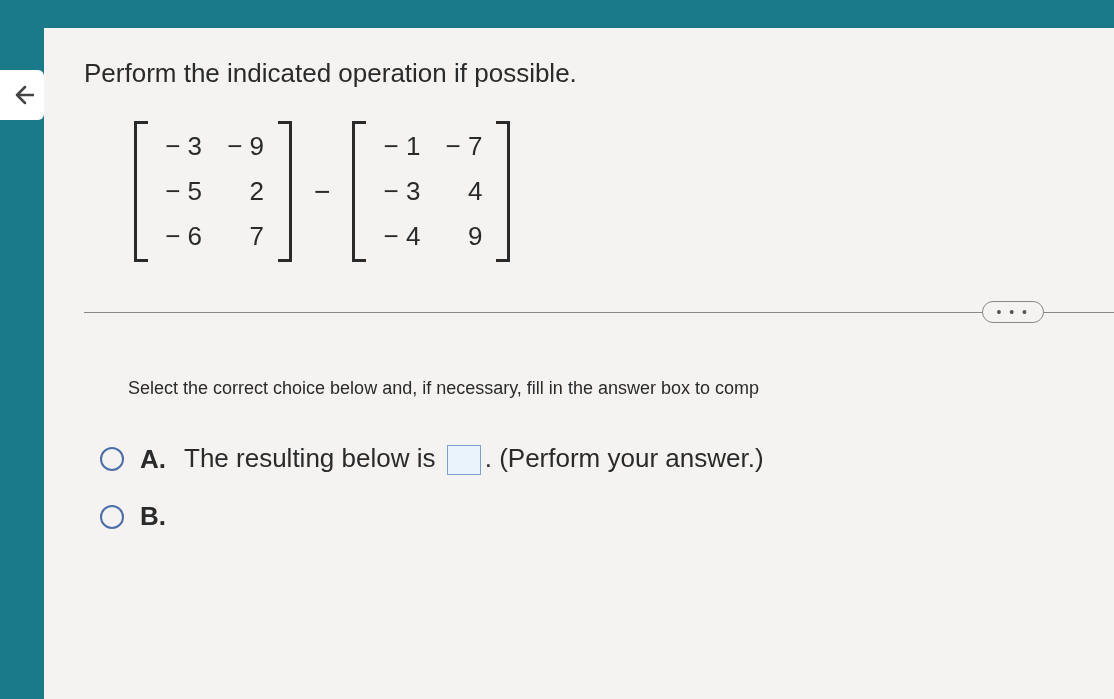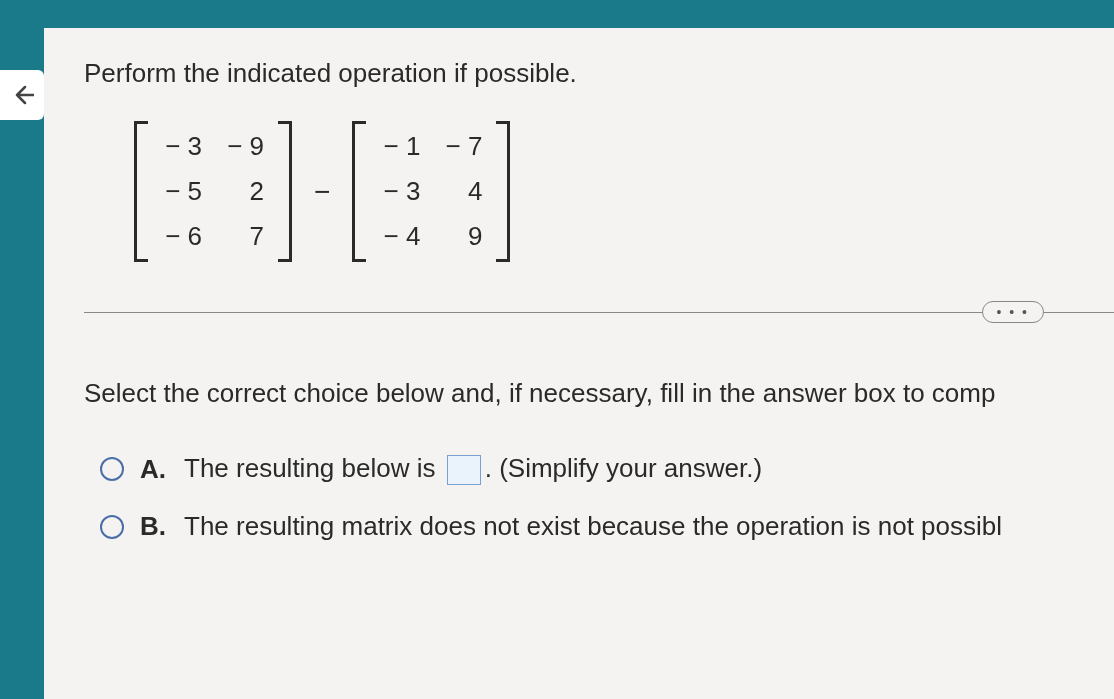--- a/index.html
+++ b/index.html
@@ -86,23 +86,24 @@
       background: #f4f3f1;
       border: 1px solid #888;
       border-radius: 12px;
       padding: 2px 14px;
       font-size: 14px;
       letter-spacing: 2px;
       color: #555;
       cursor: pointer;
     }
     .instruction {
-      font-size: 26px;
+      font-size: 18px;
       margin-bottom: 44px;
       white-space: nowrap;
+      margin-left: 44px;
     }
     .choice {
       display: flex;
       align-items: center;
       gap: 16px;
       font-size: 26px;
       margin-bottom: 26px;
       margin-left: 16px;
       white-space: nowrap;
     }
@@ -173,23 +174,22 @@
   <div class="divider-row">
     <div class="ellipsis-pill">• • •</div>
   </div>
 
   <div class="instruction">Select the correct choice below and, if necessary, fill in the answer box to comp</div>
 
   <div class="choice">
     <div class="radio"></div>
     <span class="choice-letter">A.</span>
     <span>
-      <span>The resulting below is </span><span class="answer-box"></span><span>. (Simplify your answer.)</span>
+      <span>The resulting below is </span><span class="answer-box"></span><span>. (Perform your answer.)</span>
     </span>
   </div>
 
   <div class="choice">
     <div class="radio"></div>
     <span class="choice-letter">B.</span>
-    <span>The resulting matrix does not exist because the operation is not possibl</span>
   </div>
 
 </div>
 
 </body></html>

